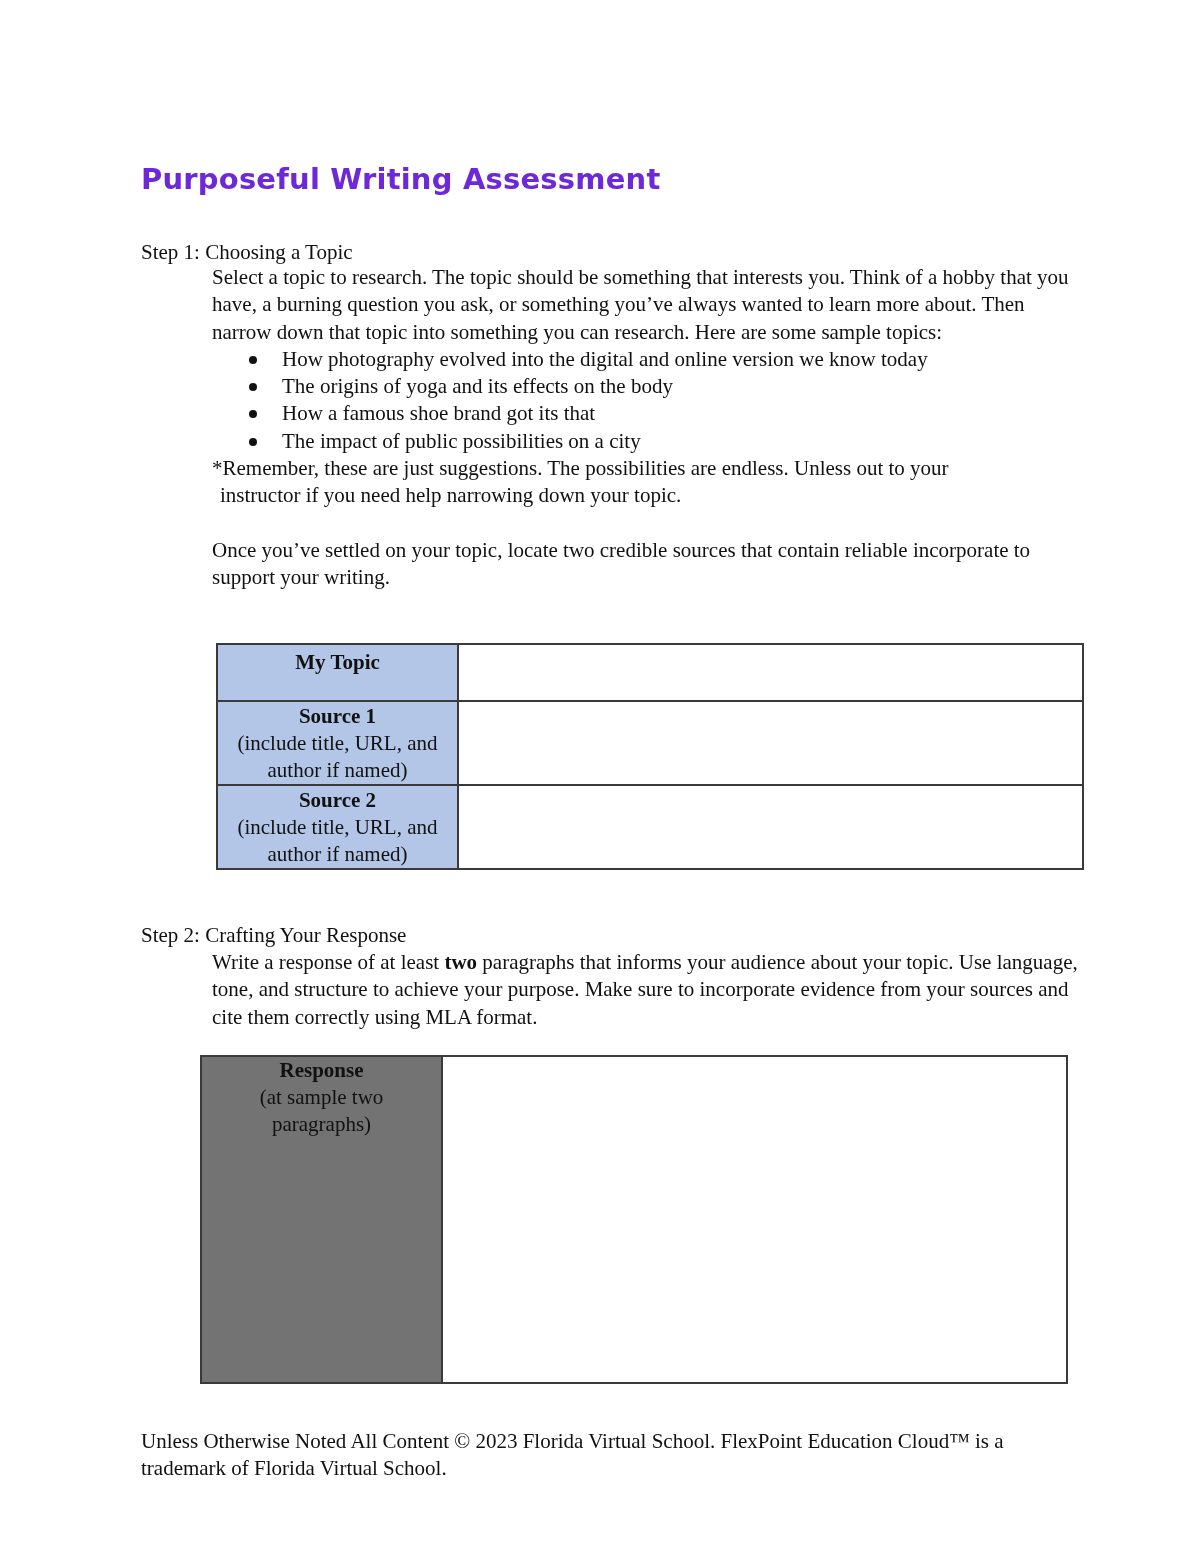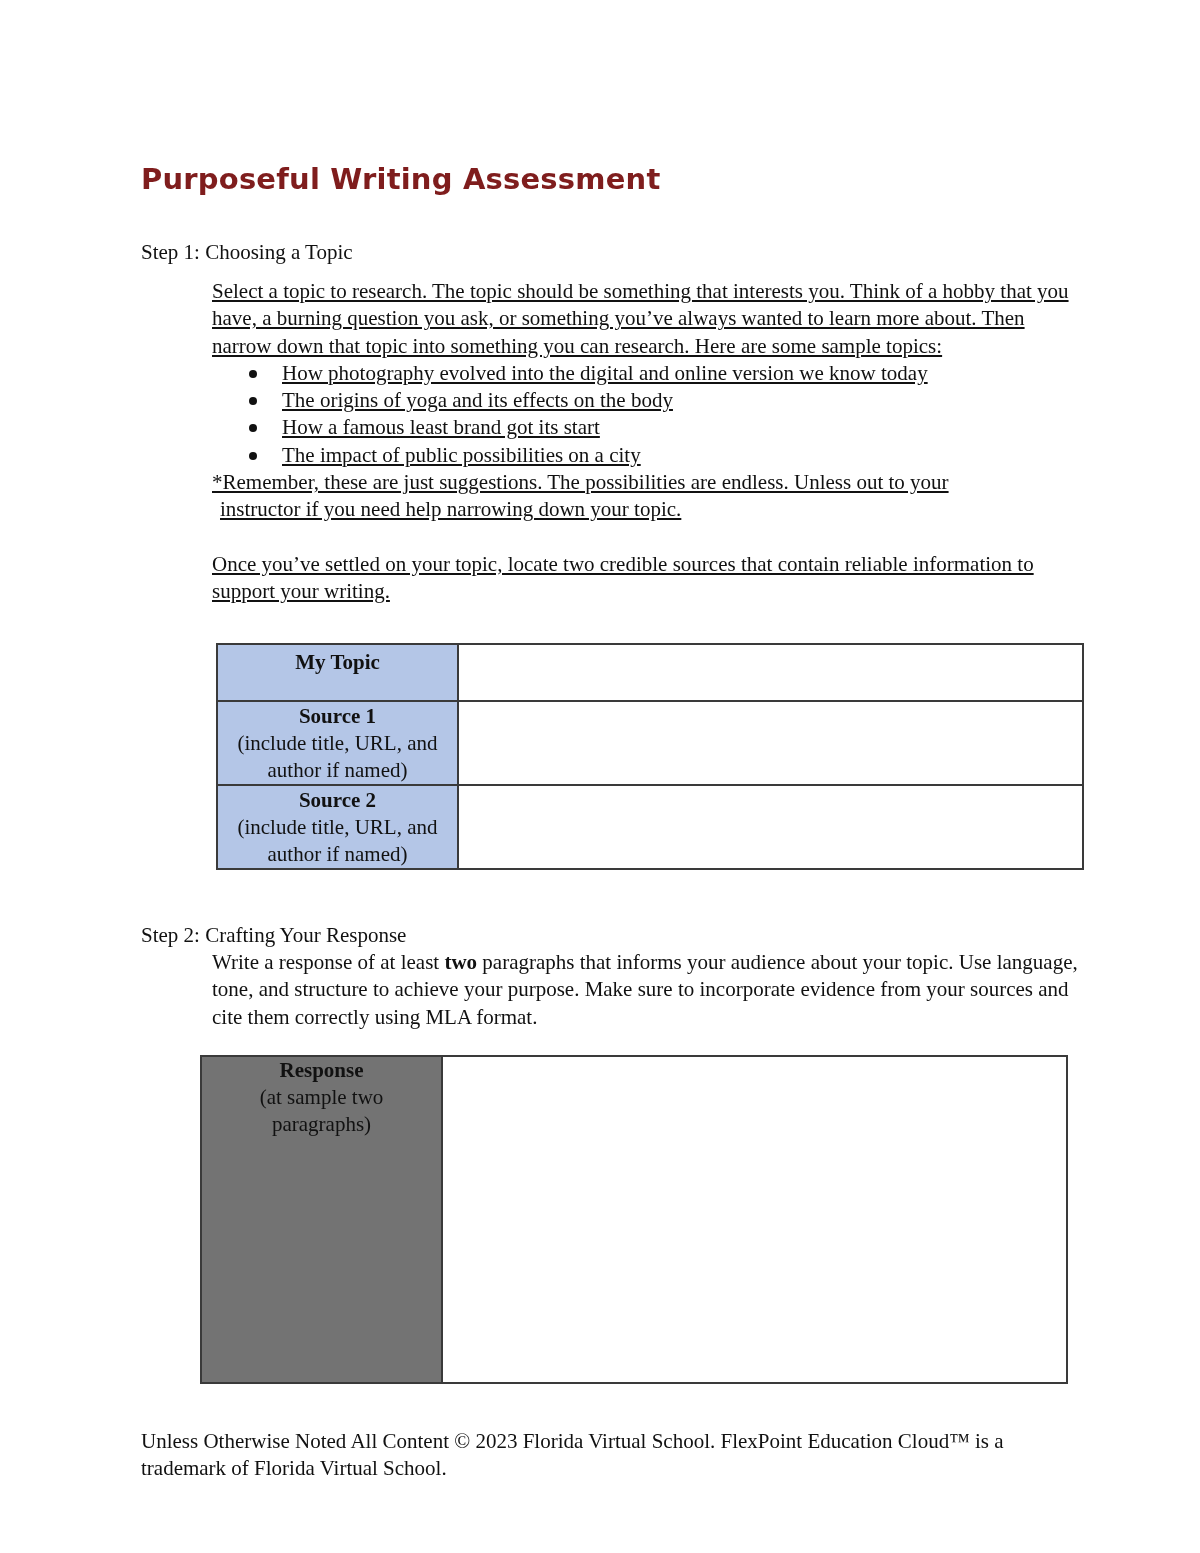--- a/index.html
+++ b/index.html
@@ -2,21 +2,21 @@
 <html><head>
   <meta charset="utf-8">
   <style>
     html, body { margin: 0; padding: 0; background: #ffffff; }
     body { width: 1200px; height: 1553px; position: relative; overflow: hidden; color: #111; }
     .page { position: absolute; left: 0; top: 0; width: 1200px; height: 1553px; }
     .serif { font-family: "Liberation Serif", "DejaVu Serif", serif; font-size: 21px; line-height: 27.3px; }
     .title {
       position: absolute; left: 141px; top: 162px;
       font-family: "DejaVu Sans", sans-serif; font-weight: bold;
-      font-size: 29px; color: #7f1d1d; letter-spacing: 0.2px;
+      font-size: 29px; color: #6d28d9; letter-spacing: 0.2px;
     }
     .step-heading { position: absolute; left: 141px; font-weight: normal; }
     .block { position: absolute; left: 212px; width: 870px; }
     .bullets { list-style: none; margin: 0; padding: 0; }
     .bullets li { position: relative; padding-left: 70px; }
     .bullets li .dot {
       position: absolute; left: 37px; top: 10px; width: 8px; height: 8px;
       background: #111; border-radius: 50%;
     }
     .note-second { padding-left: 8px; }
@@ -33,34 +33,34 @@
   </style>
 </head>
 <body>
 
 <div class="page">
 
   <div class="title">Purposeful Writing Assessment</div>
 
   <div class="step-heading serif" style="top:239px;">Step 1: Choosing a Topic</div>
 
-  <div class="block serif" style="top:278px;text-decoration:underline;">
+  <div class="block serif" style="top:264px;">
     <div>Select a topic to research. The topic should be something that interests you. Think of a hobby that you have, a burning question you ask, or something you’ve always wanted to learn more about. Then narrow down that topic into something you can research. Here are some sample topics:</div>
     <ul class="bullets">
       <li><span class="dot"></span><span>How photography evolved into the digital and online version we know today</span></li>
       <li><span class="dot"></span><span>The origins of yoga and its effects on the body</span></li>
-      <li><span class="dot"></span><span>How a famous least brand got its start</span></li>
+      <li><span class="dot"></span><span>How a famous shoe brand got its that</span></li>
       <li><span class="dot"></span><span>The impact of public possibilities on a city</span></li>
     </ul>
     <div>
       <div>*Remember, these are just suggestions. The possibilities are endless. Unless out to your</div>
       <div class="note-second">instructor if you need help narrowing down your topic.</div>
     </div>
     <div style="height:27px;"></div>
-    <div>Once you’ve settled on your topic, locate two credible sources that contain reliable information to support your writing.</div>
+    <div>Once you’ve settled on your topic, locate two credible sources that contain reliable incorporate to support your writing.</div>
   </div>
 
   <table class="grid" style="left:216px; top:643px;">
     <tbody>
         <tr style="height:57px;">
       <td class="label-blue">
         <div class="bold" style="padding-top:4px;">My Topic</div>
       </td>
       <td class="answer" contenteditable="true" style=""></td>
     </tr>

